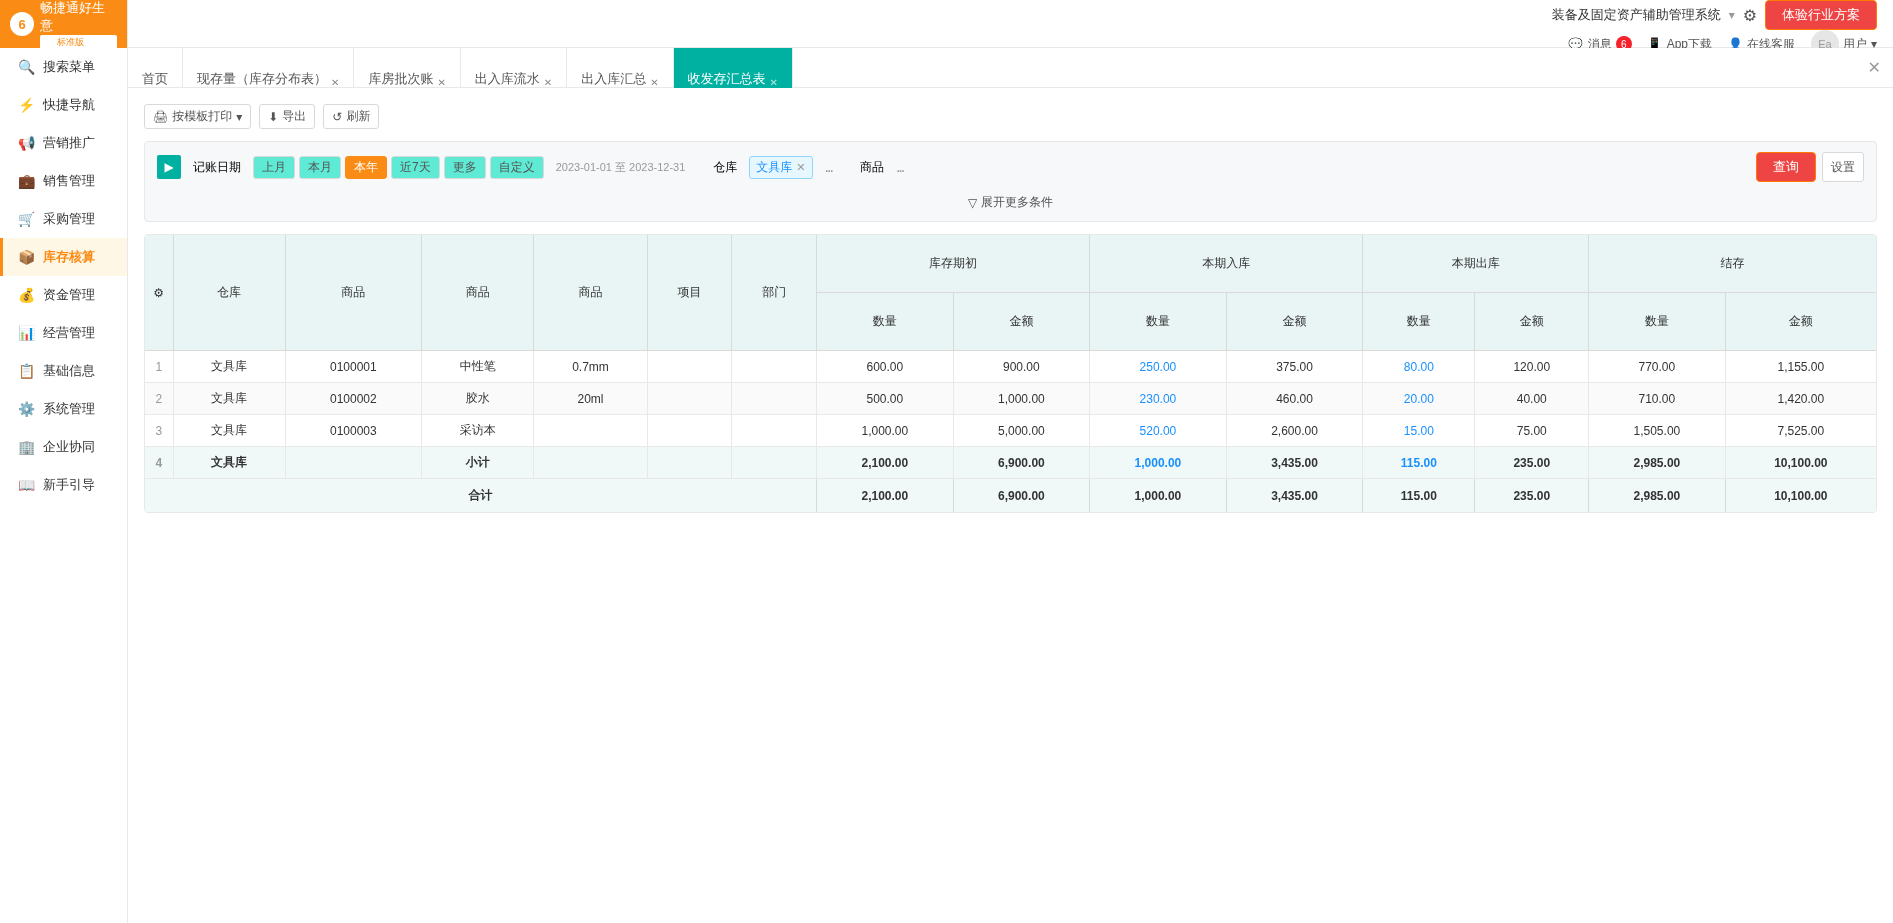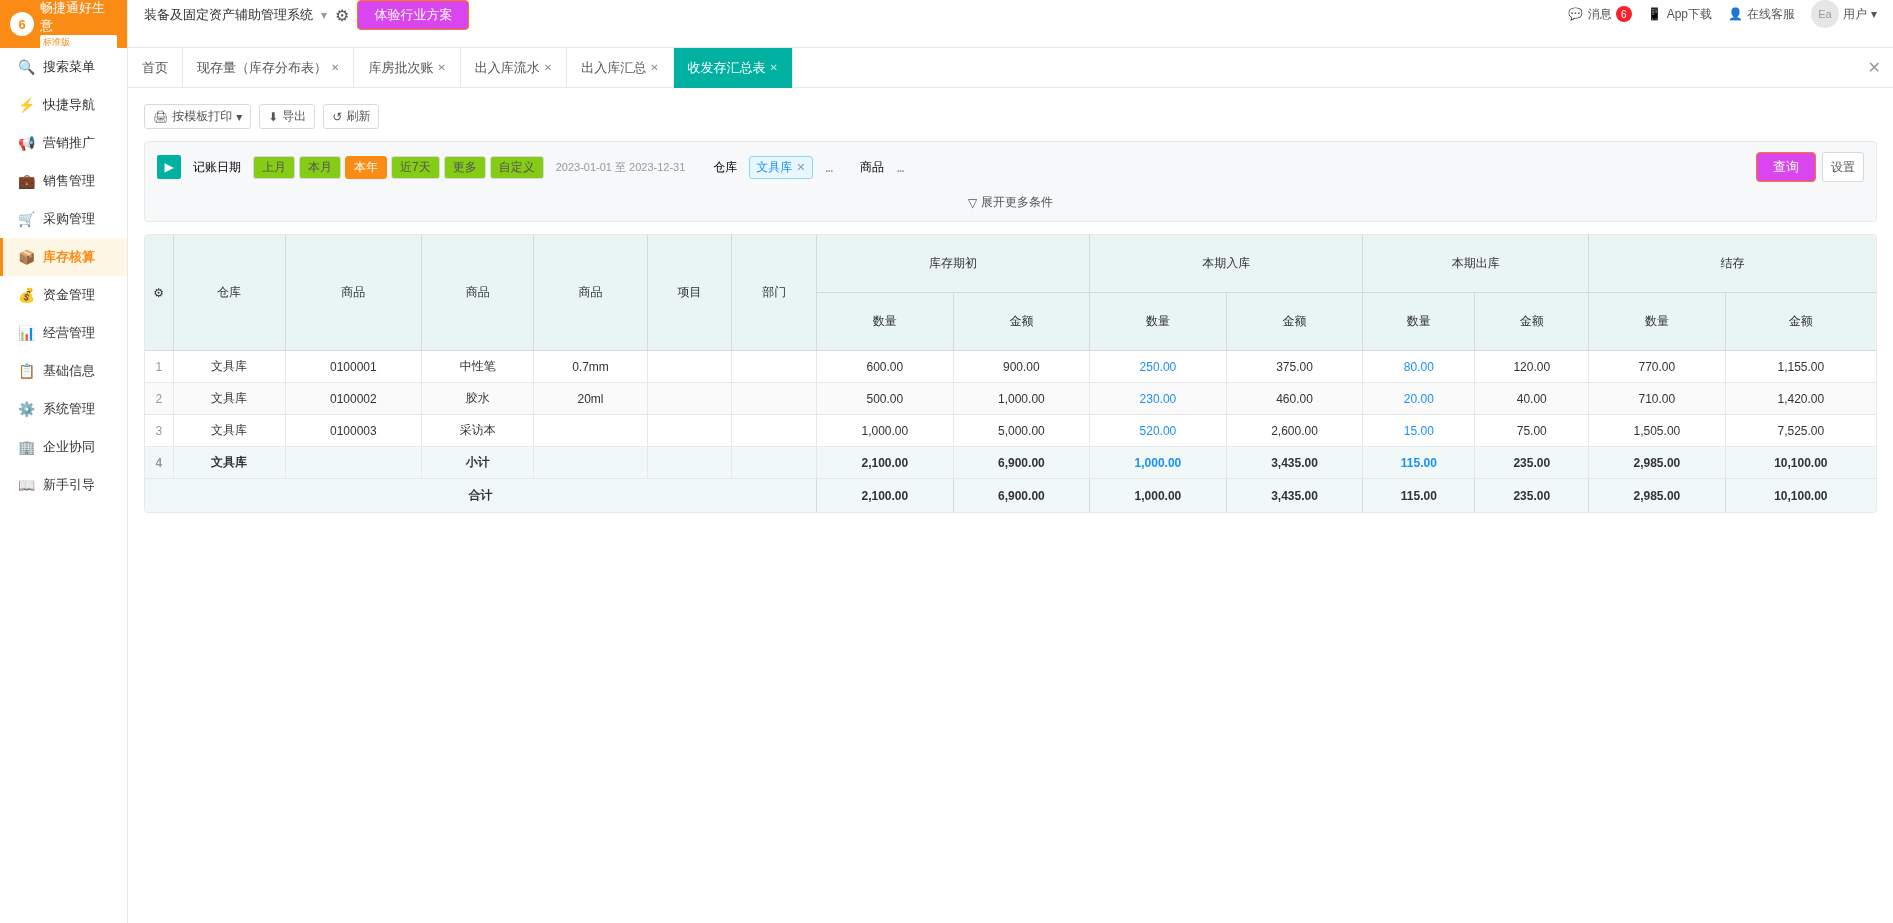--- a/index.html
+++ b/index.html
@@ -2,63 +2,63 @@
 <html><head>
   <meta charset="utf-8">
   <style>
     * { box-sizing: border-box; margin: 0; padding: 0; }
     body { font-family: 'Microsoft YaHei', Arial, sans-serif; font-size: 12px; background: #f0f2f5; display: flex; height: 923px; overflow: hidden; }
 
     
     .sidebar { width: 128px; background: #fff; display: flex; flex-direction: column; border-right: 1px solid #e8e8e8; flex-shrink: 0; }
     .sidebar-logo { background: #fa8c16; padding: 8px 10px; display: flex; align-items: center; gap: 6px; height: 48px; }
     .sidebar-logo-icon { width: 24px; height: 24px; background: #fff; border-radius: 50%; display: flex; align-items: center; justify-content: center; color: #fa8c16; font-weight: bold; font-size: 13px; flex-shrink: 0; }
-    .sidebar-logo-badge { background: #fff; color: #fa8c16; font-size: 9px; padding: 1px 3px; border-radius: 2px; }
+    .sidebar-logo-badge { background: #fff; color: #fa8c16; font-size: 9px; padding: 1px 17px; border-radius: 2px; }
     .sidebar-nav { flex: 1; overflow-y: auto; }
     .sidebar-item { display: flex; align-items: center; gap: 8px; padding: 10px 16px; cursor: pointer; color: #333; font-size: 13px; border-left: 3px solid transparent; }
     .sidebar-item.active { background: #fff7e6; color: #fa8c16; border-left-color: #fa8c16; font-weight: bold; }
     .sidebar-item-icon { width: 16px; height: 16px; display: flex; align-items: center; justify-content: center; font-size: 14px; }
 
     
     .main { flex: 1; display: flex; flex-direction: column; overflow: hidden; }
 
     
-    .top-header { background: #fff; height: 48px; display: flex; align-items: flex-start; justify-content: space-between; padding: 0 16px; border-bottom: 1px solid #e8e8e8; flex-shrink: 0; }
+    .top-header { background: #fff; height: 48px; display: flex; align-items: flex-end; justify-content: space-between; padding: 0 16px; border-bottom: 1px solid #e8e8e8; flex-shrink: 0; flex-direction: column; }
     .top-header-left { display: flex; align-items: center; gap: 8px; }
     .top-header-right { display: flex; align-items: center; gap: 16px; }
     .header-btn { display: flex; align-items: center; gap: 4px; cursor: pointer; color: #555; font-size: 12px; }
     .badge { background: #f5222d; color: #fff; border-radius: 50%; width: 16px; height: 16px; display: flex; align-items: center; justify-content: center; font-size: 10px; }
     .settings-icon { color: #555; cursor: pointer; font-size: 16px; }
     .user-avatar { width: 28px; height: 28px; background: #e6e6e6; border-radius: 50%; display: flex; align-items: center; justify-content: center; font-size: 11px; color: #999; }
 
     
     .tab-bar { background: #fff; display: flex; align-items: center; border-bottom: 1px solid #e8e8e8; flex-shrink: 0; height: 40px; }
-    .tab { display: flex; align-items: center; gap: 4px; padding: 0 14px; height: 40px; cursor: pointer; color: #555; font-size: 13px; border-right: 1px solid #e8e8e8; white-space: nowrap; }
+    .tab { display: flex; align-items: flex-end; gap: 4px; padding: 0 14px; height: 40px; cursor: pointer; color: #555; font-size: 13px; border-right: 1px solid #e8e8e8; white-space: nowrap; }
     .tab.active { background: #00b0a0; color: #fff; }
     .tab-close { font-size: 10px; cursor: pointer; opacity: 0.7; }
     .tab-bar-close { margin-left: auto; padding: 0 12px; cursor: pointer; color: #999; font-size: 16px; }
 
     
     .page-content { flex: 1; overflow-y: auto; background: #f5f6f7; padding: 0; }
     .page-inner { background: #fff; margin: 0; padding: 16px; min-height: 100%; }
 
     
     .page-title-row { display: flex; align-items: center; justify-content: space-between; margin-bottom: 12px; }
     .page-title { font-size: 15px; font-weight: bold; color: #333; }
     .page-actions { display: flex; gap: 8px; align-items: center; }
     .action-btn { display: flex; align-items: center; gap: 4px; cursor: pointer; color: #555; font-size: 12px; border: 1px solid #d9d9d9; padding: 3px 8px; border-radius: 3px; background: #fff; }
-    .action-btn.primary { background: #d946ef; color: #fff; border-color: #ff7a00; font-size: 13px; padding: 5px 16px; border-radius: 4px; }
+    .action-btn.primary { background: #ef4444; color: #fff; border-color: #ff7a00; font-size: 13px; padding: 5px 16px; border-radius: 4px; }
     .action-btn.secondary { background: #fff; color: #555; }
 
     
     .filter-bar { background: #f7f8fa; border: 1px solid #e8e8e8; border-radius: 4px; padding: 10px 12px; margin-bottom: 12px; display: flex; flex-direction: column; gap: 8px; }
     .filter-row { display: flex; align-items: center; gap: 12px; }
     .filter-label { color: #000000; font-size: 12px; white-space: nowrap; }
     .filter-date-btns { display: flex; gap: 4px; align-items: center; }
-    .date-btn { padding: 2px 8px; border-radius: 3px; cursor: pointer; font-size: 12px; color: #555; background: #84cc16; border: 1px solid #d9d9d9; }
+    .date-btn { padding: 2px 8px; border-radius: 3px; cursor: pointer; font-size: 12px; color: #555; background: #5eead4; border: 1px solid #d9d9d9; }
     .date-btn.active { background: #fa8c16; color: #fff; border-color: #fa8c16; }
     .date-range { color: #999; font-size: 11px; }
     .filter-warehouse { display: flex; align-items: center; gap: 4px; }
     .warehouse-tag { background: #e6f7ff; border: 1px solid #91d5ff; border-radius: 3px; padding: 2px 6px; color: #1890ff; font-size: 12px; display: flex; align-items: center; gap: 4px; }
     .warehouse-tag-close { cursor: pointer; color: #999; font-size: 11px; }
     .filter-dots { color: #999; cursor: pointer; font-size: 16px; letter-spacing: -2px; }
     .expand-btn { display: flex; align-items: center; gap: 4px; color: #555; cursor: pointer; font-size: 12px; justify-content: center; margin-top: 4px; }
     .filter-collapse-arrow { width: 24px; height: 24px; background: #00b0a0; display: flex; align-items: center; justify-content: center; color: #fff; border-radius: 2px; cursor: pointer; flex-shrink: 0; }
 
     

